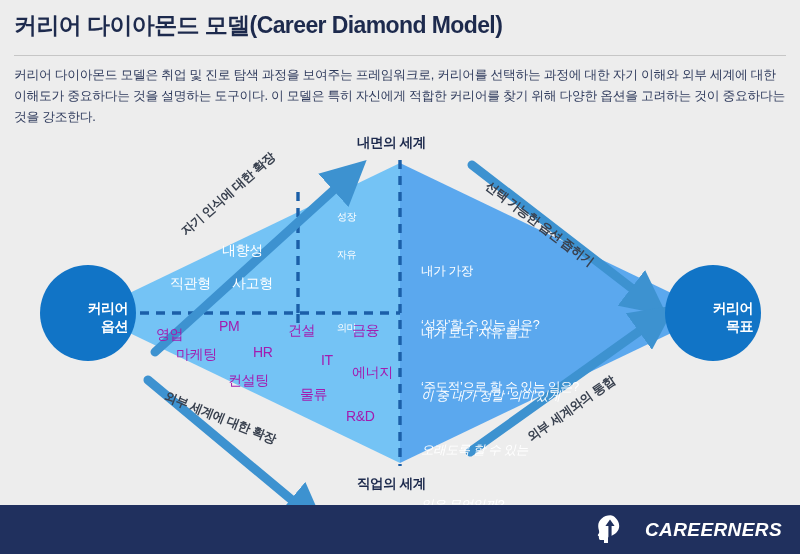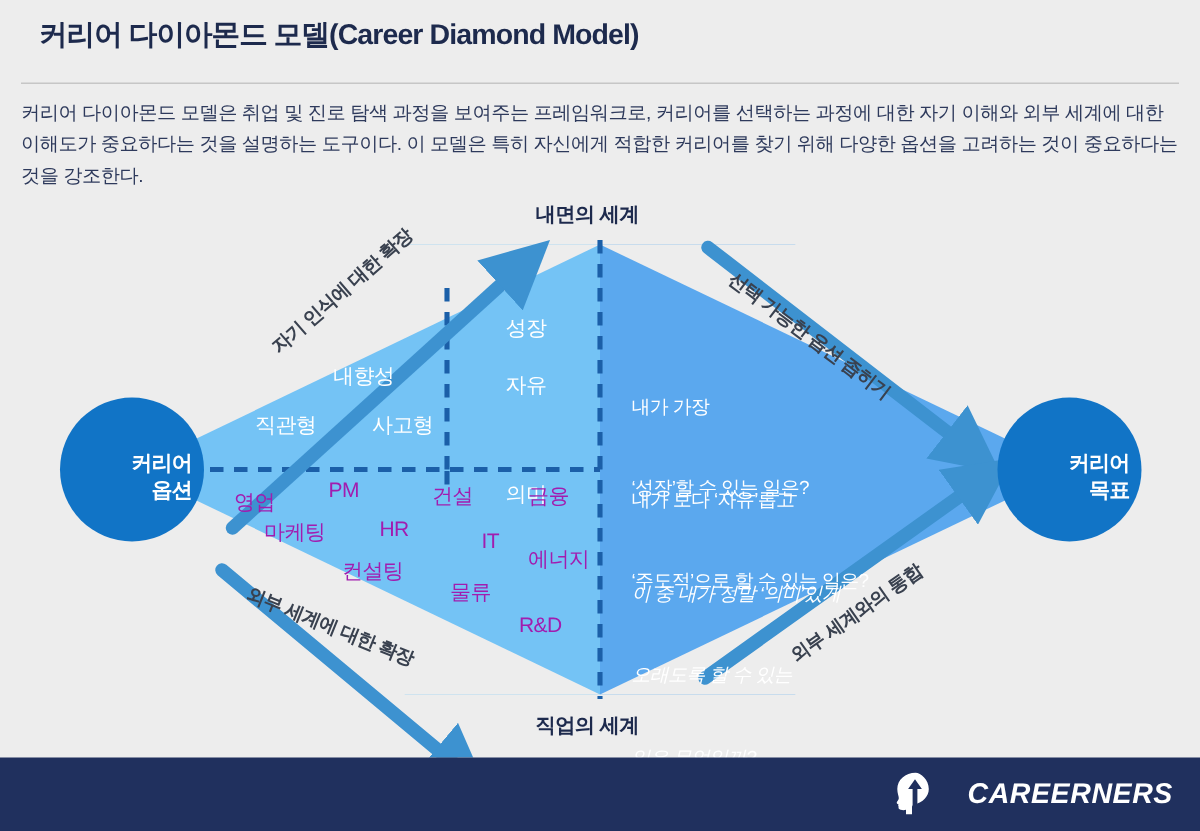--- a/index.html
+++ b/index.html
@@ -8,22 +8,22 @@
     background: #ededed;
     font-family: "Liberation Sans", "DejaVu Sans", sans-serif;
     overflow: hidden;
   }
   #page { position: relative; width: 800px; height: 554px; background: #ededed; }
 
   
   #header { position: absolute; left: 0; top: 0; width: 800px; height: 130px; }
   #title {
     position: absolute; left: 14px; top: 10px;
-    font-size: 19px; font-weight: bold; color: #1d2a4d;
-    letter-spacing: -0.6px; white-space: nowrap; margin-left: 12px;
+    font-size: 23px; font-weight: bold; color: #1d2a4d;
+    letter-spacing: -0.6px; white-space: nowrap;
   }
   #title-rule {
     position: absolute; left: 14px; top: 55px; width: 772px; height: 1px;
     background: #c6c6c6;
   }
   #subtitle {
     position: absolute; left: 14px; top: 64px; width: 772px;
     font-size: 12.8px; color: #2e3a5c; line-height: 1.65;
     letter-spacing: -0.3px;
   }
@@ -40,21 +40,21 @@
     letter-spacing: -0.4px;
   }
 
   .circle-text {
     position: absolute; text-align: right; color: #ffffff;
     font-size: 14px; font-weight: bold; line-height: 1.25;
     letter-spacing: -0.5px;
   }
 
   .trait { font-size: 14px; color: #ffffff; letter-spacing: -0.4px; }
-  .value { font-size: 14px; color: #ffffff; letter-spacing: -0.4px; }
+  .value { font-size: 10px; color: #ffffff; letter-spacing: -0.4px; }
   .job   { font-size: 14px; color: #a21caf; letter-spacing: -0.4px; }
 
   .question {
     font-size: 12.6px; color: #ffffff; line-height: 1.45;
     letter-spacing: -0.4px;
   }
 
   .arrow-label {
     font-size: 12.6px; font-weight: bold; color: #39414f;
     letter-spacing: -0.4px; transform-origin: left top;
@@ -131,21 +131,21 @@
       <div>목표</div>
     </div>
 
     <div class="dlabel arrow-label" style="left:178px; top:97px; transform:rotate(-41deg);">자기 인식에 대한 확장</div>
     <div class="dlabel arrow-label" style="left:492px; top:48px; transform:rotate(37deg);">선택 가능한 옵션 좁히기</div>
     <div class="dlabel arrow-label" style="left:168px; top:258px; transform:rotate(22deg);">외부 세계에 대한 확장</div>
     <div class="dlabel arrow-label" style="left:524px; top:302px; transform:rotate(-35deg);">외부 세계와의 통합</div>
 
     <div class="dlabel trait" style="left:222px; top:112px;">내향성</div>
     <div class="dlabel trait" style="left:170px; top:145px;">직관형</div>
-    <div class="dlabel trait" style="left:248px; top:145px;">사고형</div>
+    <div class="dlabel trait" style="left:232px; top:145px;">사고형</div>
 
     <div class="dlabel value" style="left:337px; top:80px;">성장</div>
     <div class="dlabel value" style="left:337px; top:118px;">자유</div>
     <div class="dlabel value" style="left:337px; top:155px;margin-top:36px;">의미</div>
 
     <div class="dlabel job" style="left:156px; top:196px;">영업</div>
     <div class="dlabel job" style="left:219px; top:188px;">PM</div>
     <div class="dlabel job" style="left:288px; top:192px;">건설</div>
     <div class="dlabel job" style="left:352px; top:192px;">금융</div>
     <div class="dlabel job" style="left:176px; top:216px;">마케팅</div>

